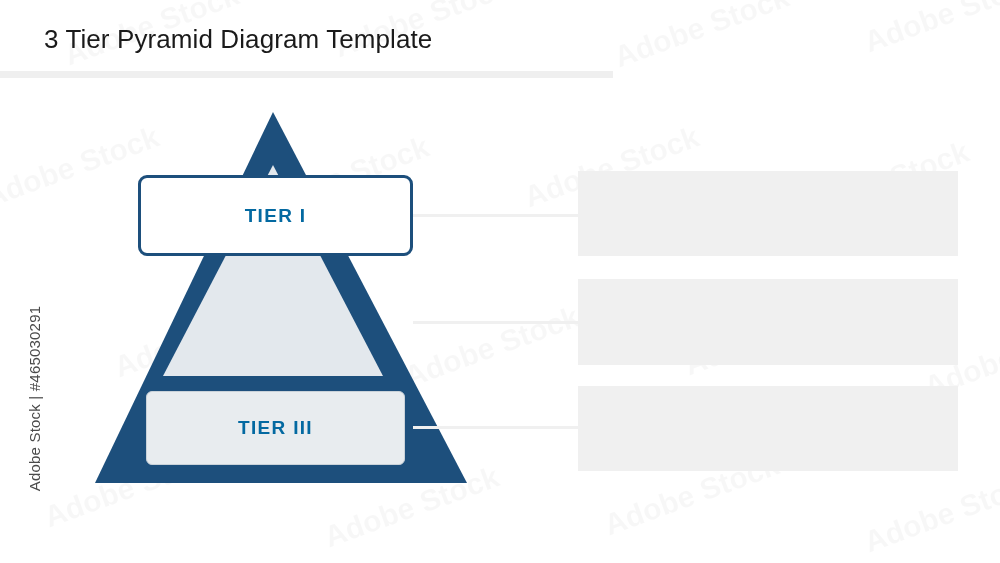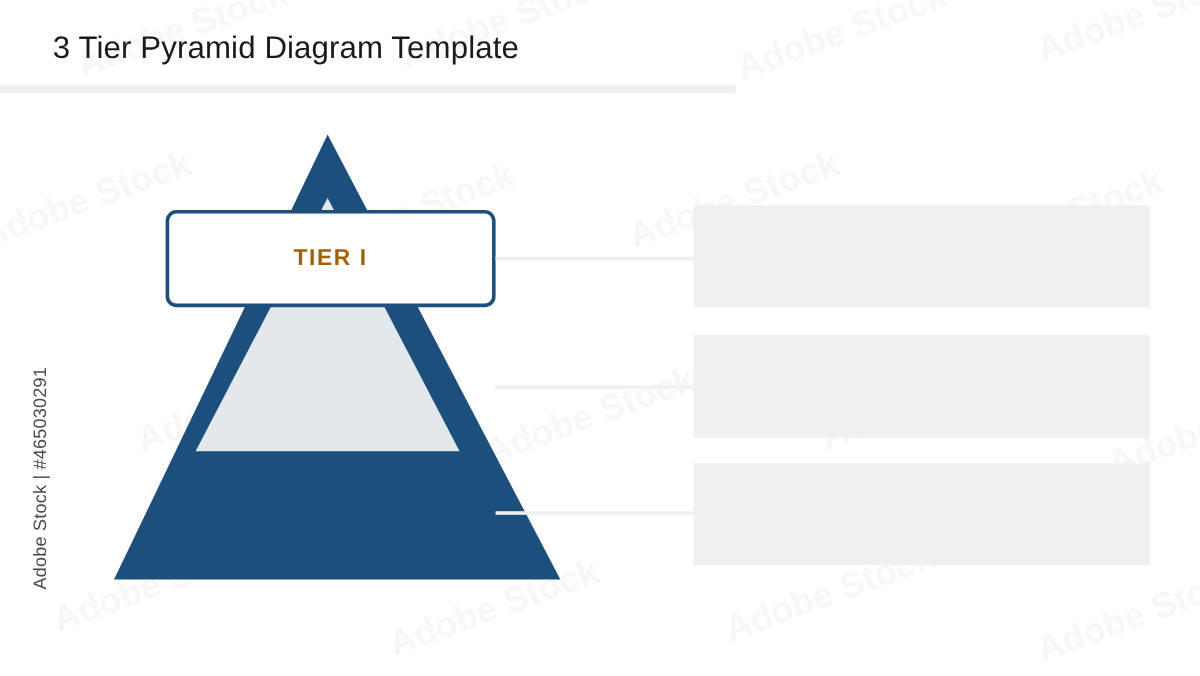--- a/index.html
+++ b/index.html
@@ -87,21 +87,21 @@
     position: absolute;
     box-sizing: border-box;
     display: flex;
     align-items: center;
     justify-content: center;
   }
   .tier-box .tier-label {
     font-size: 19px;
     font-weight: 700;
     letter-spacing: 1.3px;
-    color: #a16207;
+    color: #0369a1;
   }
   .tier-1 {
     left: 138px;
     top: 175px;
     width: 275px;
     height: 81px;
     background: #ffffff;
     border: 3px solid #1d4f7c;
     border-radius: 9px;
   }
@@ -181,20 +181,23 @@
 
       <polygon points="183,60 293,271 73,271" fill="#e3e8ed"></polygon>
     </svg>
   </div>
 
   <div class="tier-box tier-1">
     <span class="tier-label">TIER I</span>
   </div>
 
 
+  <div class="tier-box tier-3">
+    <span class="tier-label">TIER III</span>
+  </div>
 
   <div class="connector connector-1"></div>
   <div class="connector connector-2"></div>
   <div class="connector connector-3"></div>
 
   <div class="placeholder-box ph-1"></div>
   <div class="placeholder-box ph-2"></div>
   <div class="placeholder-box ph-3"></div>
 
 </div>

